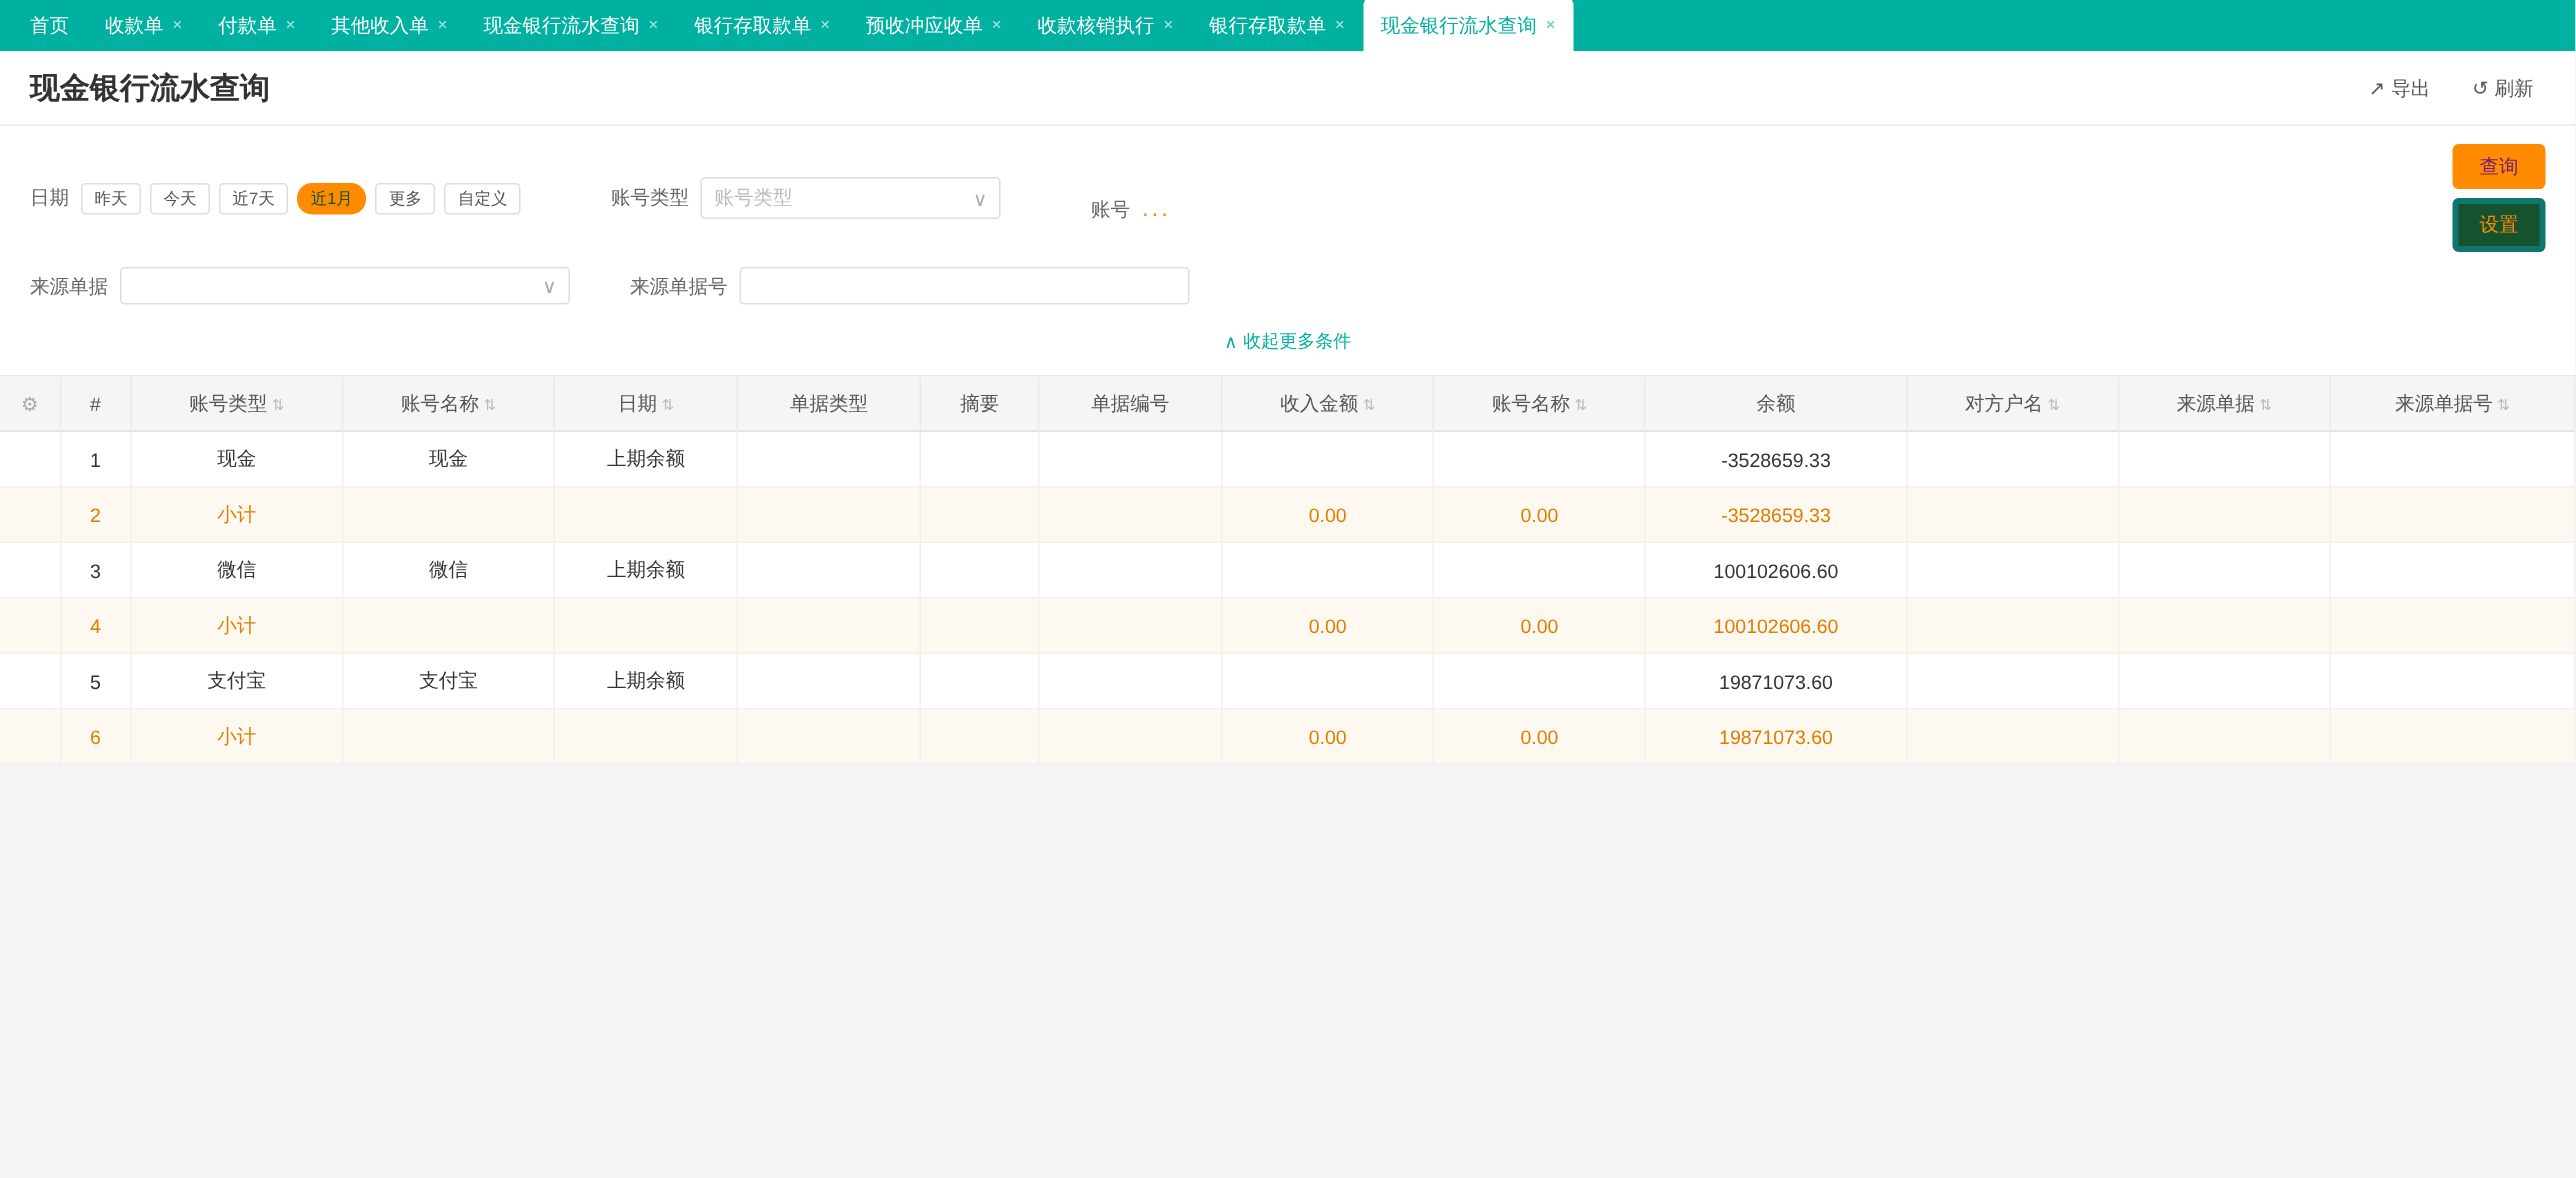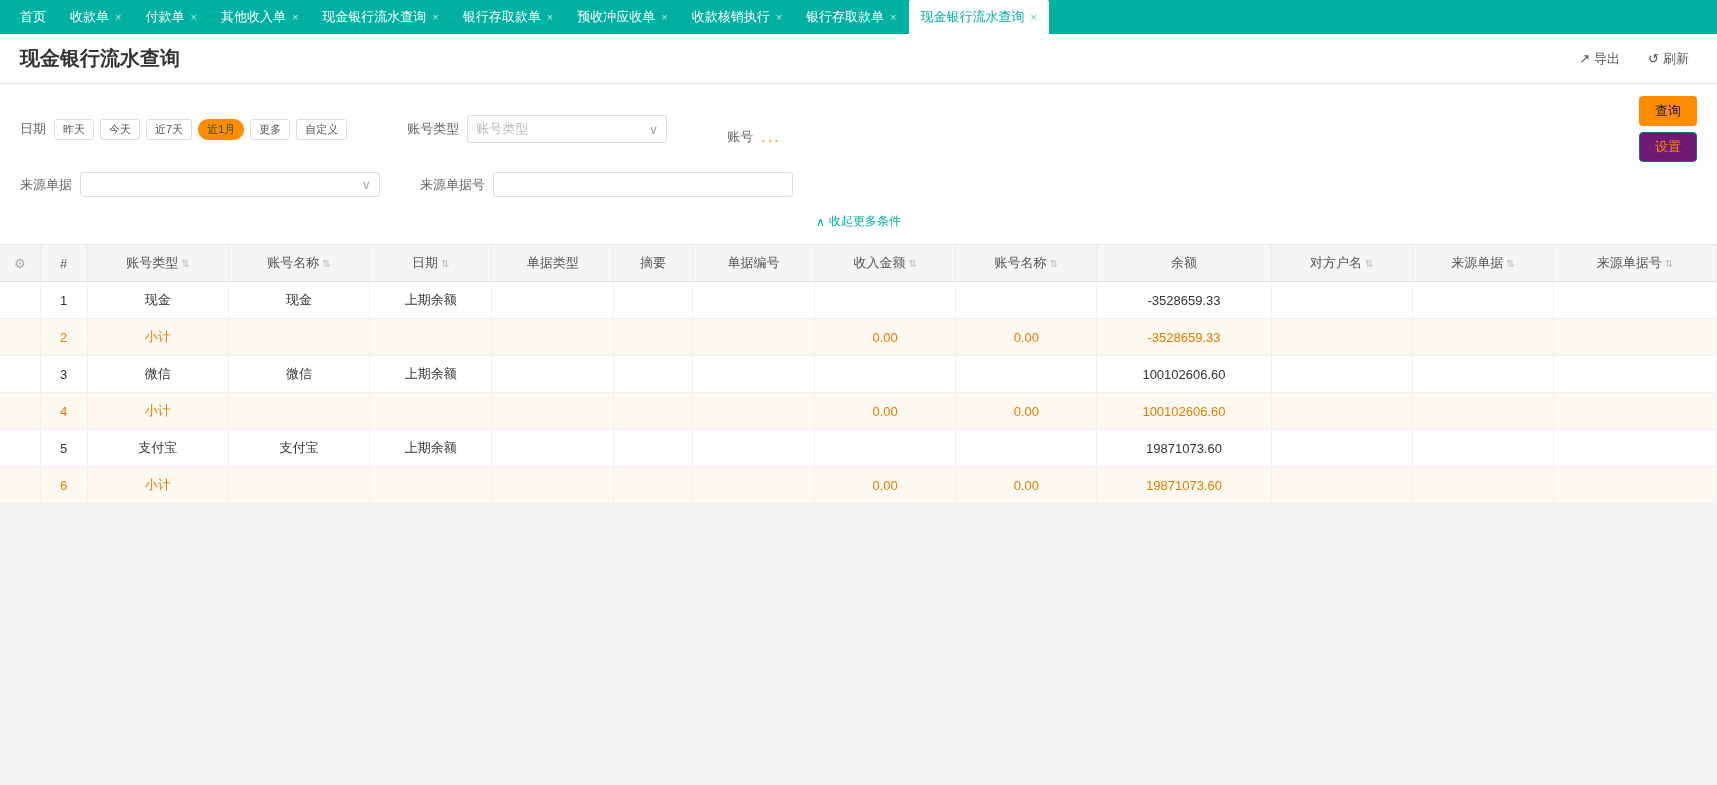--- a/index.html
+++ b/index.html
@@ -139,31 +139,31 @@
       outline: none;
     }
     .more-dots {
       color: #ff8c00;
       cursor: pointer;
       font-size: 16px;
       letter-spacing: 2px;
     }
     .query-btn {
       background: #ff8c00;
-      color: #0f172a;
+      color: #701a75;
       border: none;
       border-radius: 4px;
       padding: 6px 16px;
       cursor: pointer;
       font-size: 13px;
     }
     .settings-btn {
-      background: #701a75;
+      background: #14532d;
       color: #ff8c00;
-      border: 1px solid #0f766e;
+      border: 4px solid #0f766e;
       border-radius: 4px;
       padding: 5px 14px;
       cursor: pointer;
       font-size: 13px;
     }
     .collapse-bar {
       display: flex;
       justify-content: center;
       align-items: center;
       padding: 6px 0 2px;

